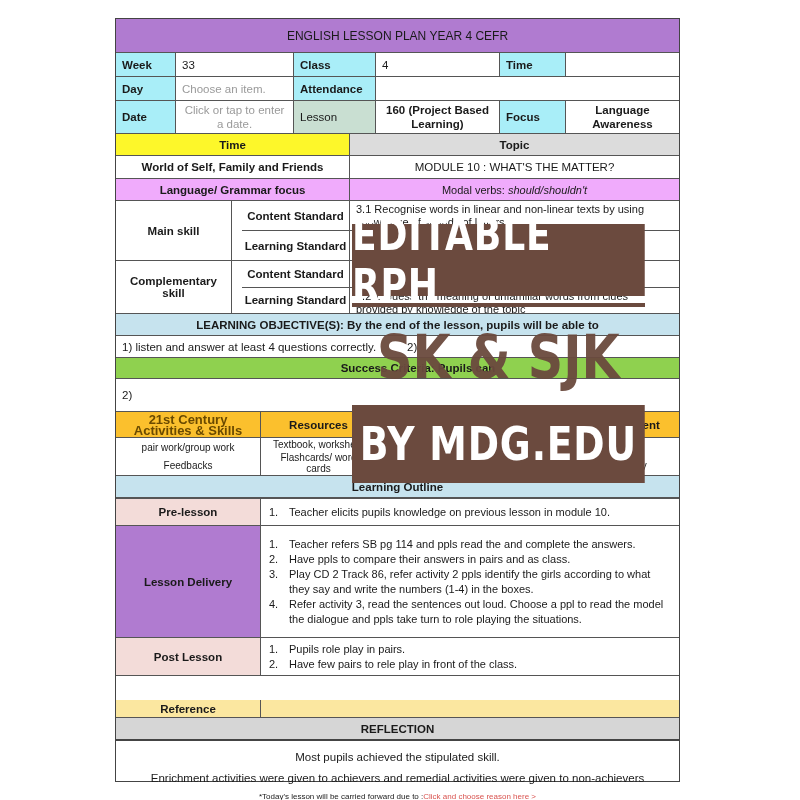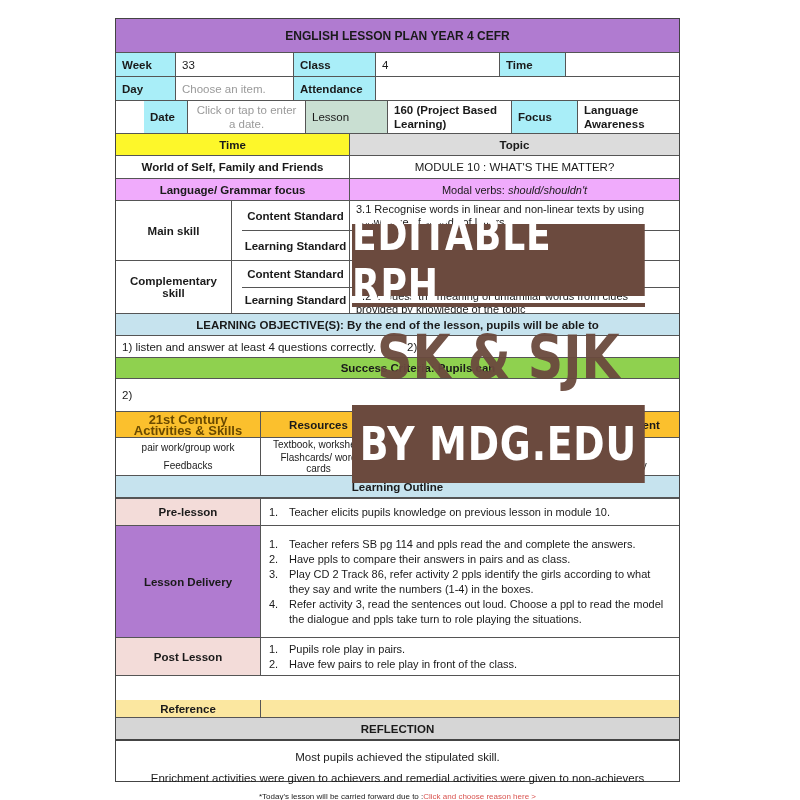--- a/index.html
+++ b/index.html
@@ -4,38 +4,38 @@
 <style>
   * { box-sizing: border-box; margin: 0; padding: 0; }
   html, body { width: 800px; height: 800px; background: #ffffff; overflow: hidden; }
   body { font-family: "Liberation Sans", "DejaVu Sans", sans-serif; color: #1a1a1a; position: relative; }
 
   .sheet { position: absolute; left: 115px; top: 18px; width: 565px; height: 764px; border: 1.5px solid #444; background: #fff; }
 
   .row { display: flex; width: 100%; border-bottom: 1px solid #555; }
   .cell { border-right: 1px solid #555; display: flex; align-items: center; font-size: 11.5px; padding: 0 6px; overflow: hidden; }
   .cell:last-child { border-right: none; }
-  .b { font-weight: bold; }
+  .b { font-weight: bold; text-align: center; }
   .c { justify-content: center; text-align: center; }
   .grey-t { color: #9a9a9a; }
 
   .purple { background: #b07bd0; }
   .cyan { background: #a9eef8; }
   .sage { background: #c9dfd2; }
   .yellow { background: #fdf72a; }
   .lgrey { background: #dcdcdc; }
   .blue { background: #f0abfc; }
   .ltblue { background: #c6e3ee; }
   .green { background: #8fd14f; }
   .orange { background: #fbc02d; }
   .pink { background: #f3dcd9; }
   .sand { background: #fbe7a0; margin-top: 24px; }
   .refl { background: #d6d6d6; }
 
-  .title { height: 33px; font-size: 12px; font-weight: bold; justify-content: center; }
+  .title { height: 33px; font-size: 12px; font-weight: normal; justify-content: center; }
 
   .standards { display: flex; border-bottom: 1px solid #555; }
   .std-left { width: 116px; border-right: 1px solid #555; display: flex; align-items: center; justify-content: center; text-align: center; font-weight: bold; font-size: 11.5px; padding: 0 4px; }
   .std-mid { width: 118px; border-right: 1px solid #555; display: flex; flex-direction: column; }
   .std-mid div { flex: 1; display: flex; align-items: center; justify-content: center; font-weight: bold; font-size: 11.5px; border-bottom: 1px solid #555; margin-left: 10px; }
   .std-mid div:last-child { border-bottom: none; }
   .std-right { flex: 1; display: flex; flex-direction: column; }
   .std-right div { flex: 1; font-size: 11px; padding: 2px 6px; line-height: 13px; border-bottom: 1px solid #555; overflow: hidden; }
   .std-right div:last-child { border-bottom: none; }
 
@@ -65,21 +65,21 @@
   </div>
 
   <div class="row" style="height:24px;">
     <div class="cell cyan b" style="width:60px;">Day</div>
     <div class="cell grey-t" style="width:118px;">Choose an item.</div>
     <div class="cell cyan b" style="width:82px;">Attendance</div>
     <div class="cell" style="flex:1;"></div>
   </div>
 
   <div class="row" style="height:33px;">
-    <div class="cell cyan b" style="width:44px;margin-left:28px;">Date</div>
+    <div class="cell cyan b" style="width:60px;">Date</div>
     <div class="cell grey-t c" style="width:118px; line-height:14px;">Click or tap to enter a date.</div>
     <div class="cell sage" style="width:82px;">Lesson</div>
     <div class="cell b" style="width:124px; line-height:14px;">160 (Project Based Learning)</div>
     <div class="cell cyan b" style="width:66px;">Focus</div>
     <div class="cell b" style="flex:1; line-height:14px;">Language Awareness</div>
   </div>
 
   <div class="row" style="height:22px;">
     <div class="cell yellow b c" style="width:234px;">Time</div>
     <div class="cell lgrey b c" style="flex:1;">Topic</div>

